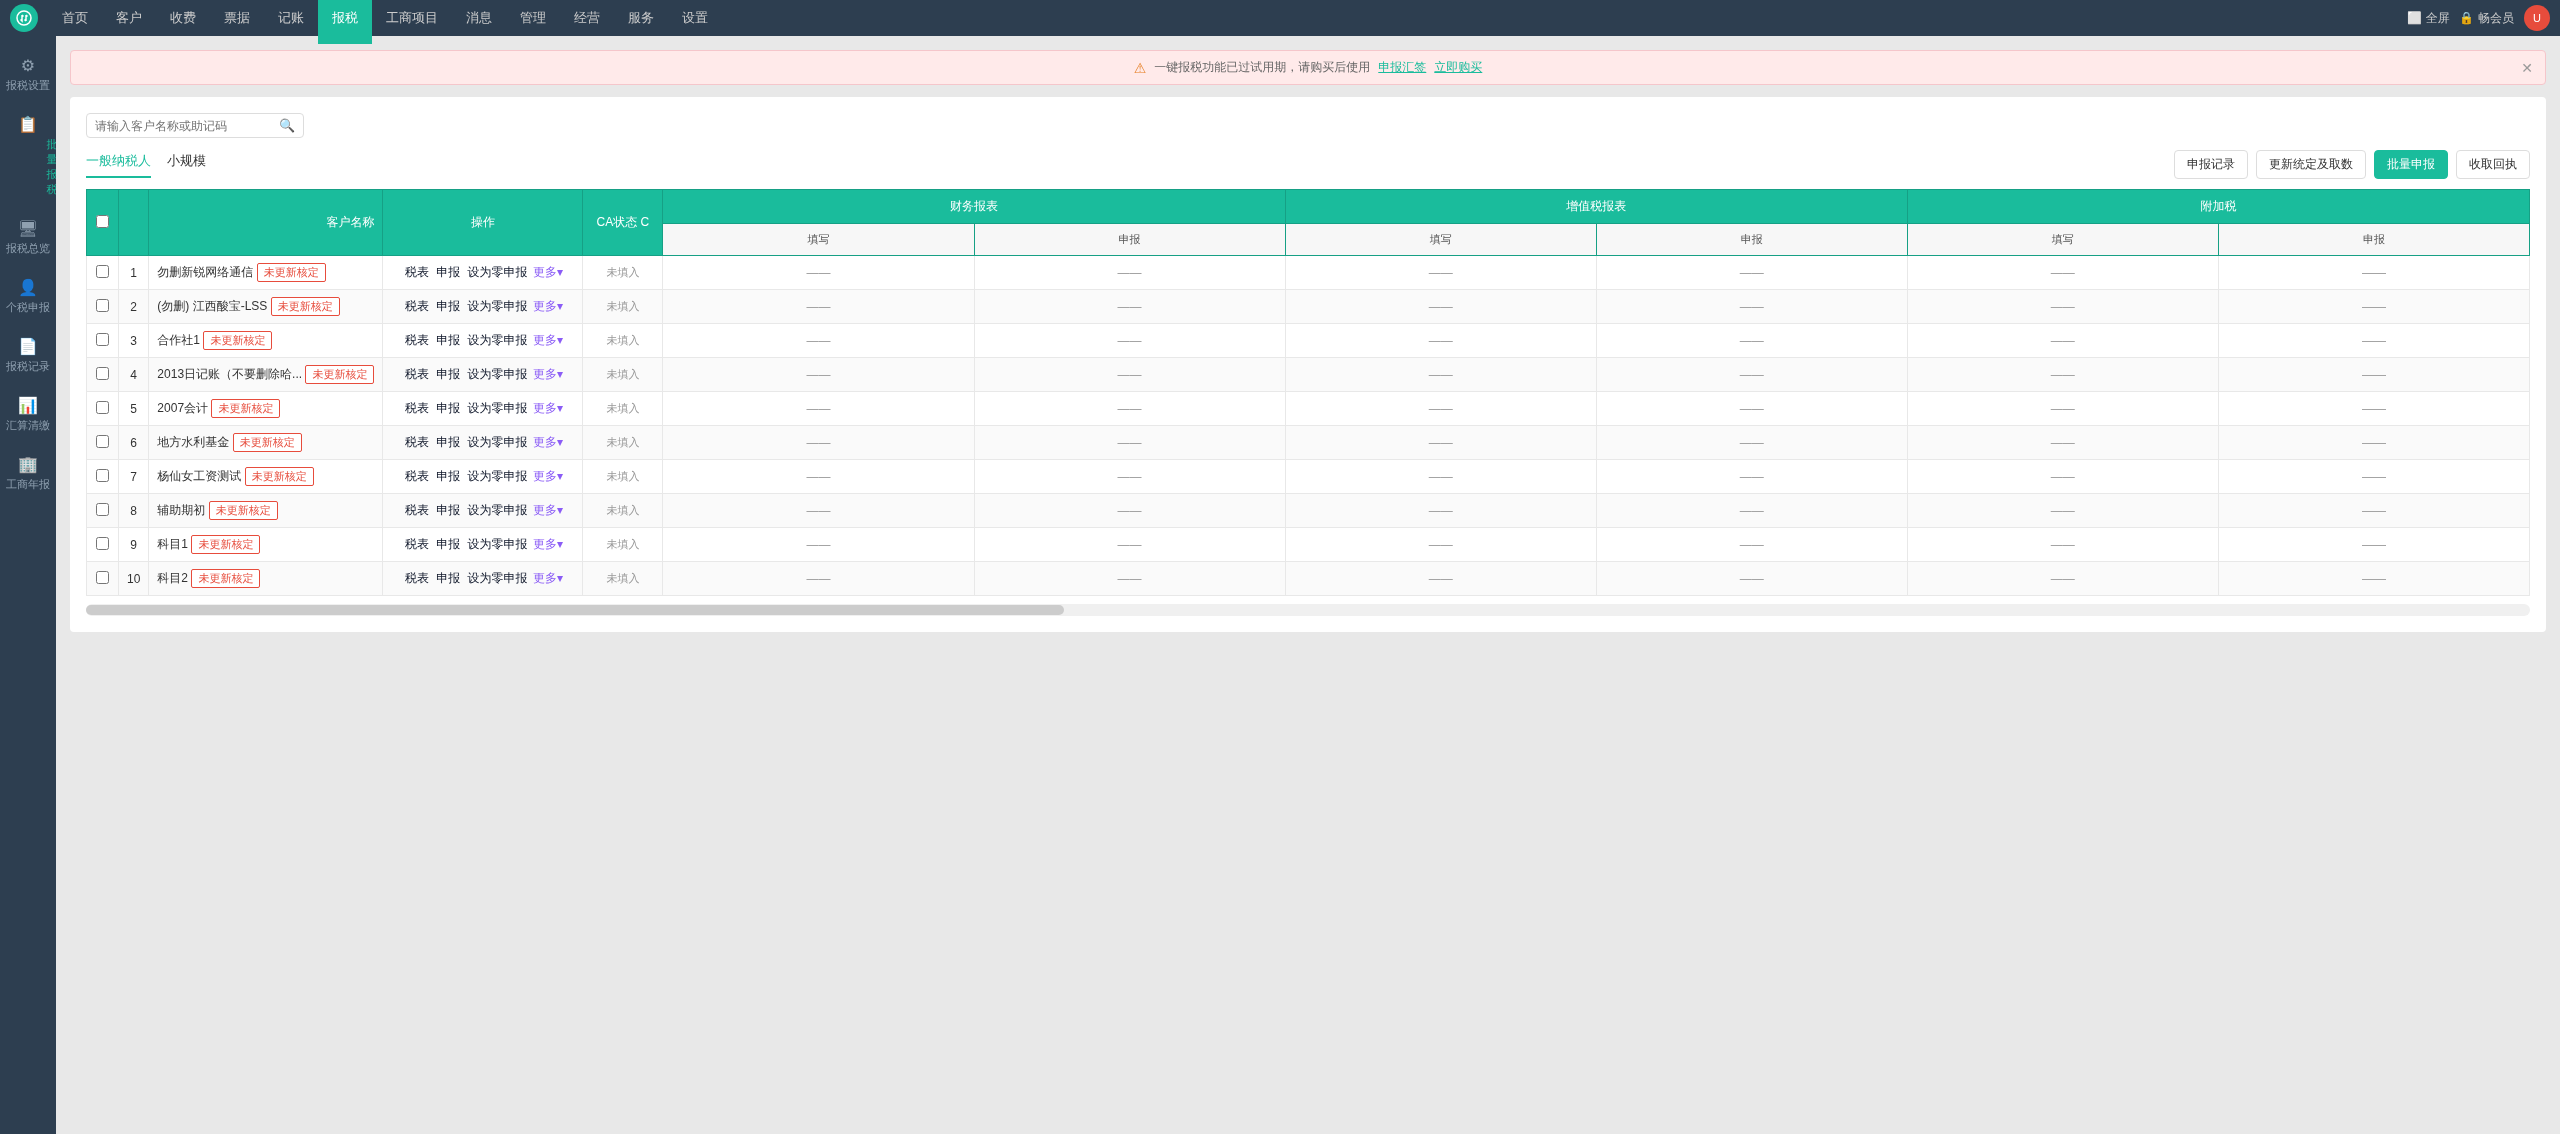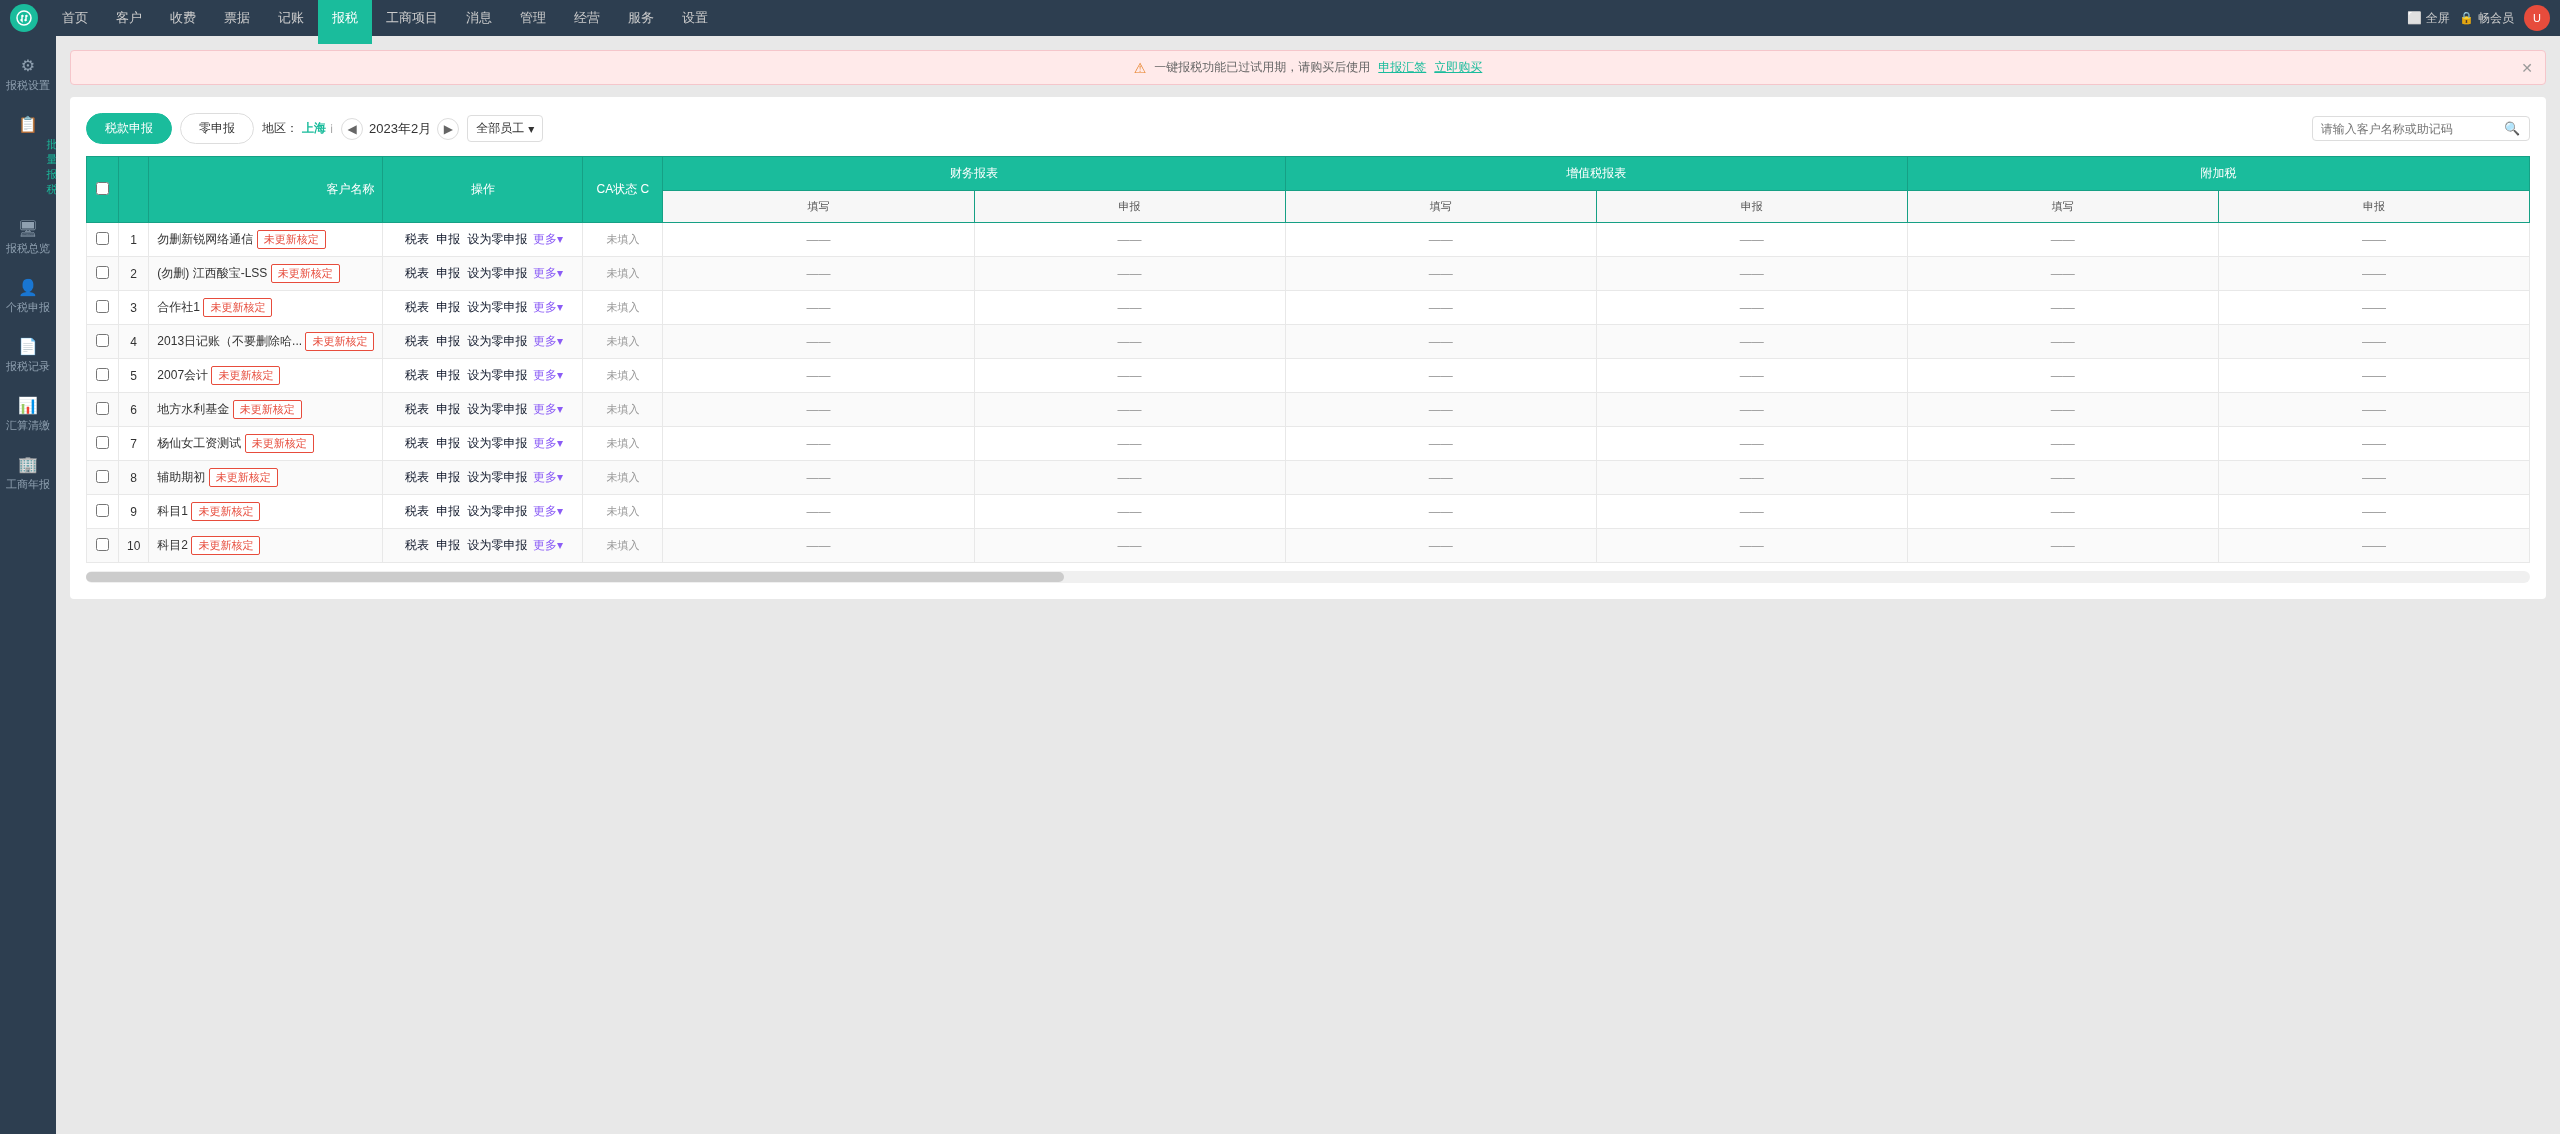--- a/index.html
+++ b/index.html
@@ -408,46 +408,40 @@
       <span class="warn-icon">⚠</span>
       <span>一键报税功能已过试用期，请购买后使用</span>
       <a>申报汇签</a>
       <a>立即购买</a>
       <span class="close-btn">✕</span>
     </div>
 
     <div class="card">
 
       <div class="toolbar">
-        <div class="toolbar-left">
-          <button class="tab-btn active">税款申报</button>
-          <button class="tab-btn">零申报</button>
-          <div class="region-label">
-            <span>地区：</span>
-            <span style="color:#1abc9c;font-weight:bold;">上海</span>
-            <span class="info-icon">ℹ</span>
-          </div>
-          <div class="date-nav">
-            <div class="arrow-btn">◀</div>
-            <span>2023年2月</span>
-            <div class="arrow-btn">▶</div>
-          </div>
-          <div class="staff-select">
-            <span>全部员工</span>
-            <span>▾</span>
-          </div>
-        </div>
         <div class="toolbar-right">
           <div class="search-box">
             <input type="text" placeholder="请输入客户名称或助记码" style="">
             <span class="search-icon">🔍</span>
           </div>
         </div>
       </div>
 
+      <div class="second-toolbar">
+        <div class="type-tabs">
+          <div class="type-tab active">一般纳税人</div>
+          <div class="type-tab">小规模</div>
+        </div>
+        <div class="action-buttons">
+          <button class="action-btn">申报记录</button>
+          <button class="action-btn">更新统定及取数</button>
+          <button class="action-btn primary">批量申报</button>
+          <button class="action-btn">收取回执</button>
+        </div>
+      </div>
 
       <div style="overflow-x:auto;">
         <table class="data-table">
           <thead>
             <tr>
               <th rowspan="2" class="th-checkbox">
                 <input type="checkbox" style="">
               </th>
               <th rowspan="2" style="width:30px;"></th>
               <th rowspan="2" class="th-name left">客户名称</th>

